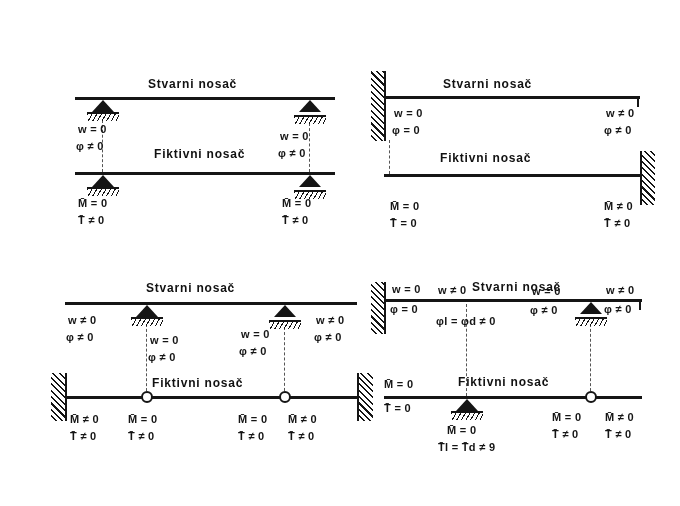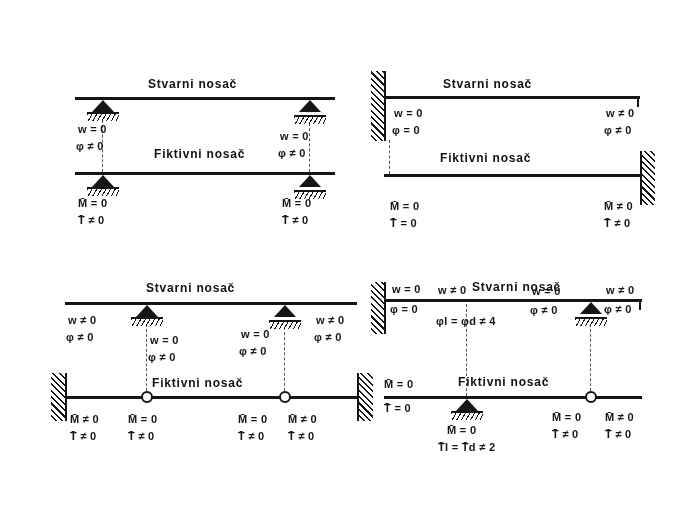--- a/index.html
+++ b/index.html
@@ -131,33 +131,33 @@
     <div class="seclabel" style="left:472px;top:280px">Stvarni nosač</div>
     <div class="beam" style="left:384px;top:299px;width:258px"></div>
     <div class="tick" style="left:639px;top:302px;height:8px"></div>
     <div class="tri" style="left:580px;top:302px"></div>
     <div class="ground" style="left:575px;top:317px;width:32px"></div>
     <div class="vdash" style="left:466px;top:304px;height:92px"></div>
     <div class="vdash" style="left:590px;top:324px;height:72px"></div>
     <div class="ann" style="left:392px;top:283px">w = 0</div>
     <div class="ann" style="left:390px;top:303px">φ = 0</div>
     <div class="ann" style="left:438px;top:284px">w ≠ 0</div>
-    <div class="ann" style="left:436px;top:315px">φl = φd ≠ 4</div>
+    <div class="ann" style="left:436px;top:315px">φl = φd ≠ 0</div>
     <div class="ann" style="left:532px;top:285px">w = 0</div>
     <div class="ann" style="left:530px;top:304px">φ ≠ 0</div>
     <div class="ann" style="left:606px;top:284px">w ≠ 0</div>
     <div class="ann" style="left:604px;top:303px">φ ≠ 0</div>
     <div class="seclabel" style="left:458px;top:375px">Fiktivni nosač</div>
     <div class="beam" style="left:384px;top:396px;width:258px"></div>
     <div class="tri" style="left:456px;top:399px"></div>
     <div class="ground" style="left:451px;top:411px;width:32px"></div>
     <div class="hinge" style="left:585px;top:391px"></div>
     <div class="ann" style="left:384px;top:378px">M̄ = 0</div>
     <div class="ann" style="left:384px;top:402px">T̄ = 0</div>
     <div class="ann" style="left:447px;top:424px">M̄ = 0</div>
-    <div class="ann" style="left:438px;top:441px">T̄l = T̄d ≠ 2</div>
+    <div class="ann" style="left:438px;top:441px">T̄l = T̄d ≠ 9</div>
     <div class="ann" style="left:552px;top:411px">M̄ = 0</div>
     <div class="ann" style="left:552px;top:428px">T̄ ≠ 0</div>
     <div class="ann" style="left:605px;top:411px">M̄ ≠ 0</div>
     <div class="ann" style="left:605px;top:428px">T̄ ≠ 0</div>
   </div>
 
 </div>
 
 </body></html>

